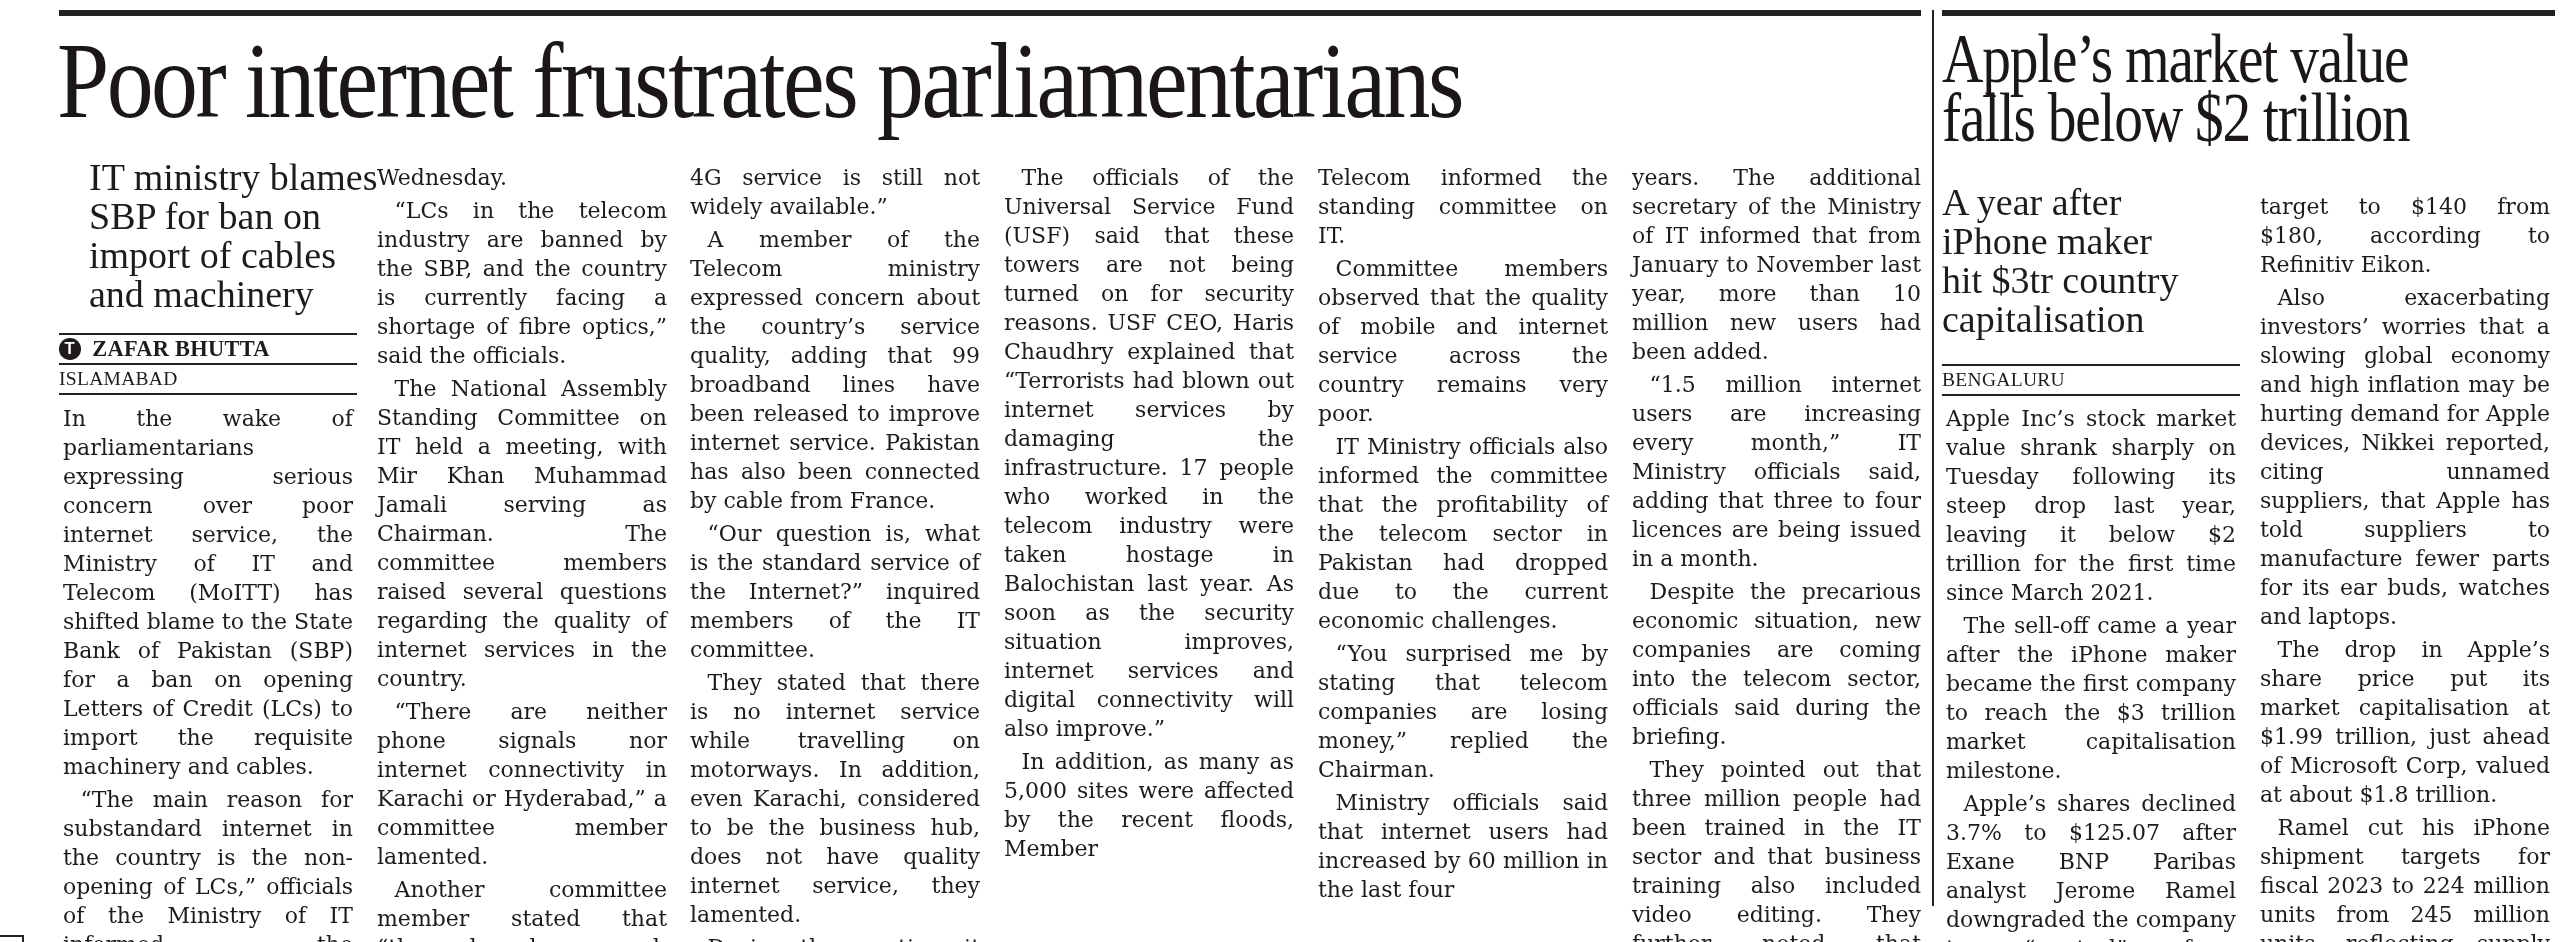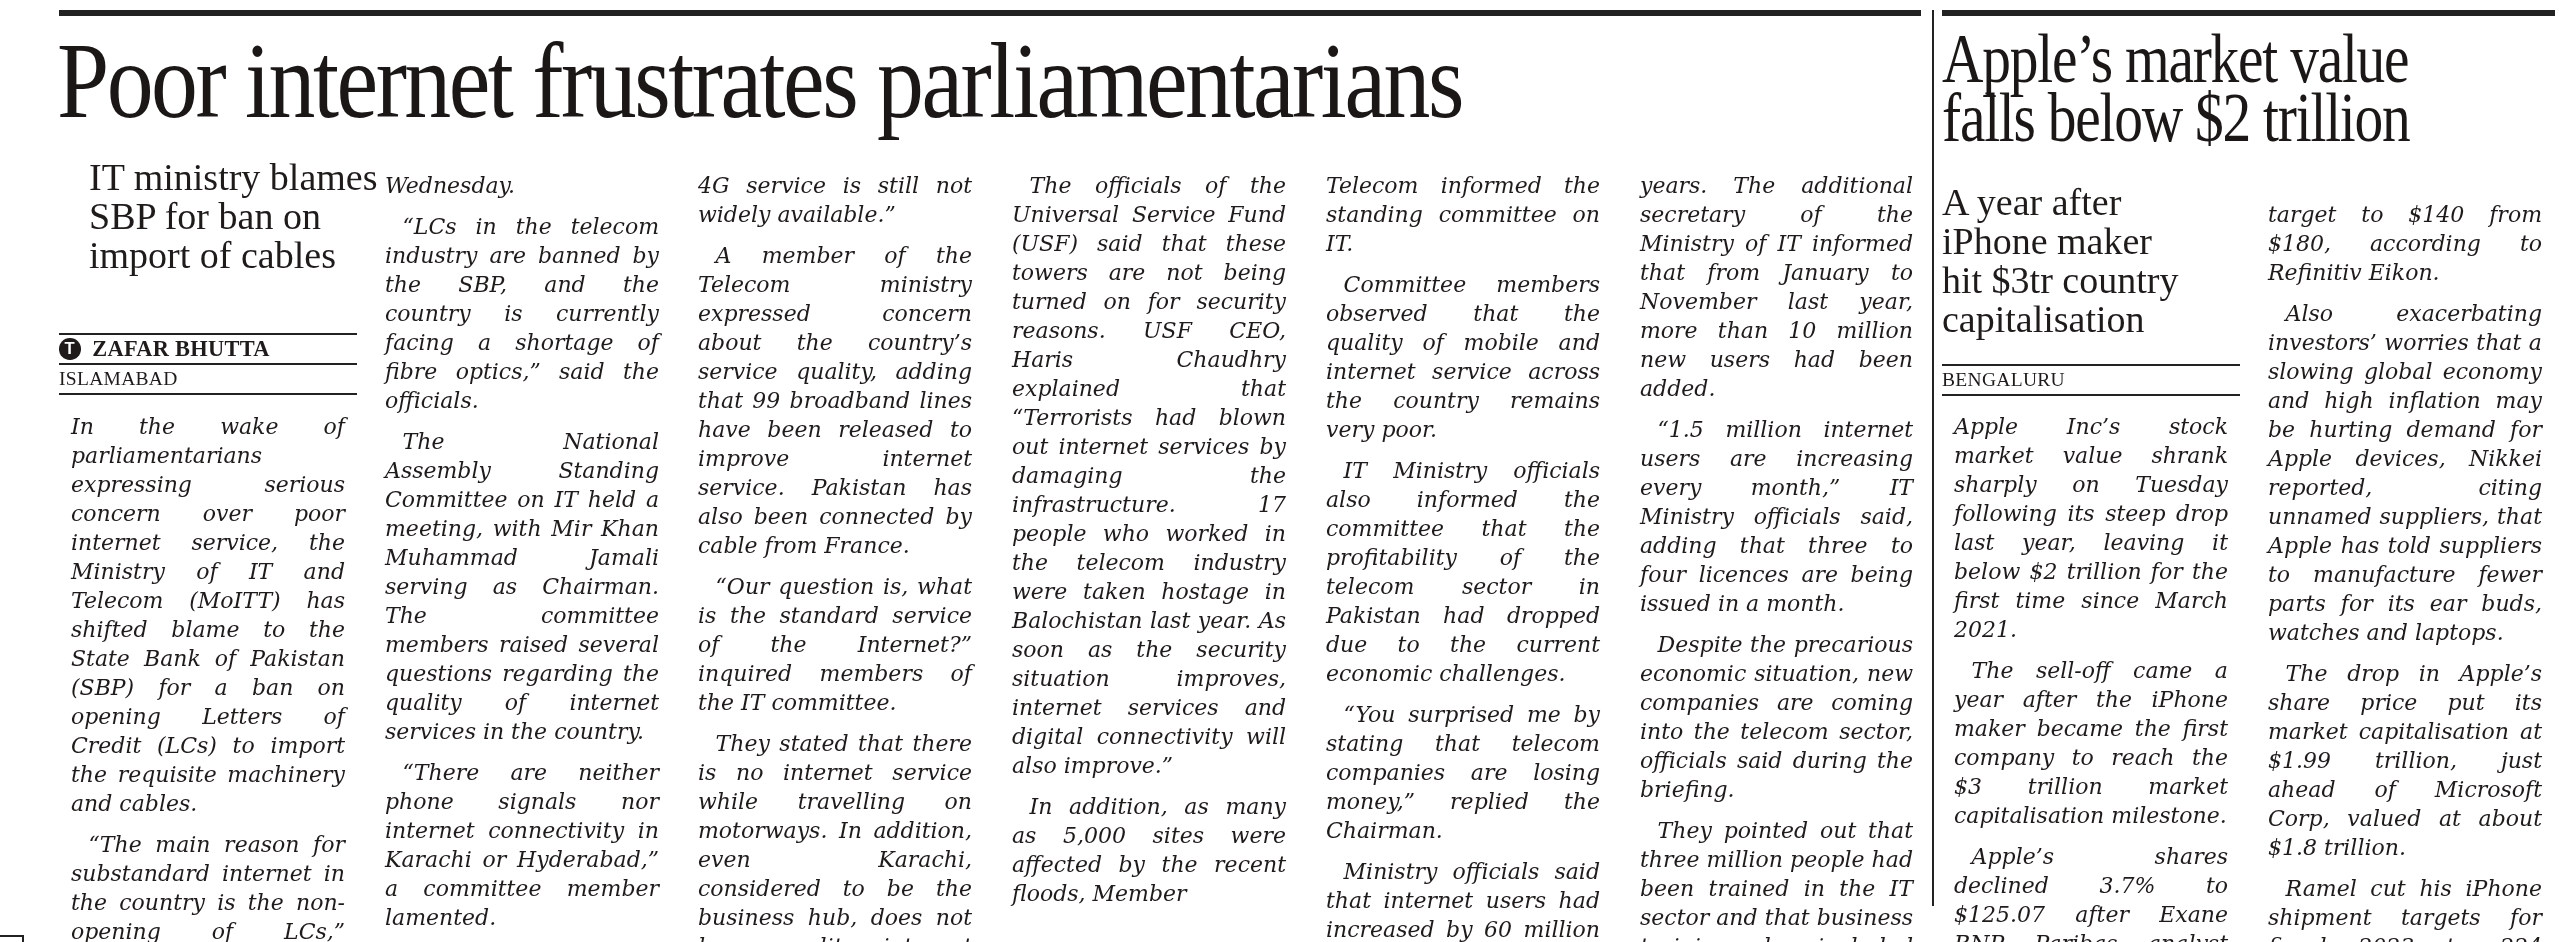--- a/index.html
+++ b/index.html
@@ -3,21 +3,21 @@
   <meta charset="utf-8">
   <style>
     html, body { margin:0; padding:0; background:#ffffff; }
     body { width:2576px; height:943px; position:relative; overflow:hidden; color:#1e1b1a; font-family:"DejaVu Serif", serif; }
     .rule { position:absolute; background:#222; }
     .vdiv { position:absolute; width:2px; background:#222; }
     .headline { position:absolute; font-family:"Liberation Serif", serif; color:#1a1716; letter-spacing:-2px; white-space:nowrap; }
     .main-head { left:57px; top:21.5px; font-size:109px; line-height:117px; transform:scaleX(0.86); transform-origin:left top; letter-spacing:-2.9px; }
     .apple-head { left:1942px; top:29px; font-size:70px; line-height:59px; transform:scaleX(0.82); transform-origin:left top; letter-spacing:-1.5px; }
     .col { position:absolute; font-size:22px; line-height:29px; text-align:justify; hyphens:manual; }
-    .col p { margin:12px; text-indent:0;font-style:italic; }
+    .col p { margin:4px; text-indent:0; }
     .col p.ind { text-indent:17.6px; }
     .deck { position:absolute; font-family:"Liberation Serif", serif; font-size:38px; line-height:39px; color:#1e1b1a; }
     .byline-box { position:absolute; font-family:"Liberation Serif", serif; }
     .byrow { border-top:2px solid #222; height:28px; display:flex; align-items:center; font-size:21.5px; letter-spacing:0.3px; }
     .byrow:last-child { border-bottom:2px solid #222; }
     .byline-name { font-weight:bold; font-size:22.4px; }
     .dateline { font-size:19.5px; }
     .t-icon { width:21.5px; height:21.5px; border-radius:50%; background:#1e1b1a; color:#fff; display:inline-flex; align-items:center; justify-content:center; font-size:16.6px; font-weight:bold; margin-right:11.7px; font-family:"Liberation Sans", sans-serif; }
     .corner-mark { position:absolute; left:0; top:935px; width:21.5px; height:7.8px; border-top:2px solid #222; border-right:2px solid #222; }
   </style>
@@ -27,20 +27,21 @@
 <div class="rule" style="left:59px; top:9.8px; width:1862px; height:5.9px;"></div>
 <div class="rule" style="left:1942px; top:9.8px; width:613px; height:5.9px;"></div>
 <div class="vdiv" style="left:1932px; top:9.8px; height:896px;"></div>
 
 <div class="headline main-head">Poor internet frustrates parliamentarians</div>
 
 <div class="deck" style="left:59px; top:158px; width:302px;margin-left:30px;">
   <div>IT ministry blames</div>
   <div>SBP for ban on</div>
   <div>import of cables</div>
+  <div>and machinery</div>
 </div>
 
 <div class="byline-box" style="left:59px; top:333px; width:298px;">
   <div class="byrow">
     <span class="t-icon">T</span>
     <span class="byline-name">ZAFAR BHUTTA</span>
   </div>
   <div class="byrow">
     <span class="dateline">ISLAMABAD</span>
   </div>

